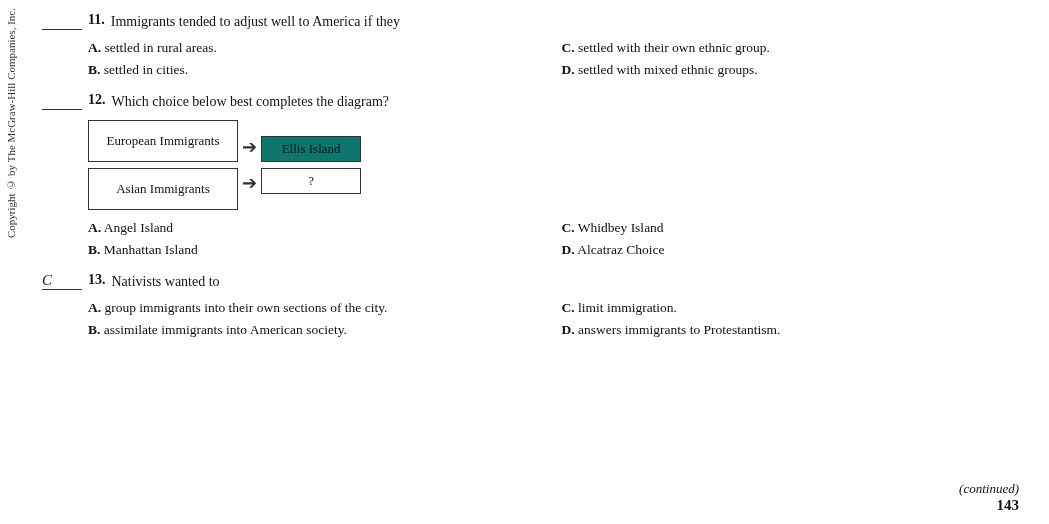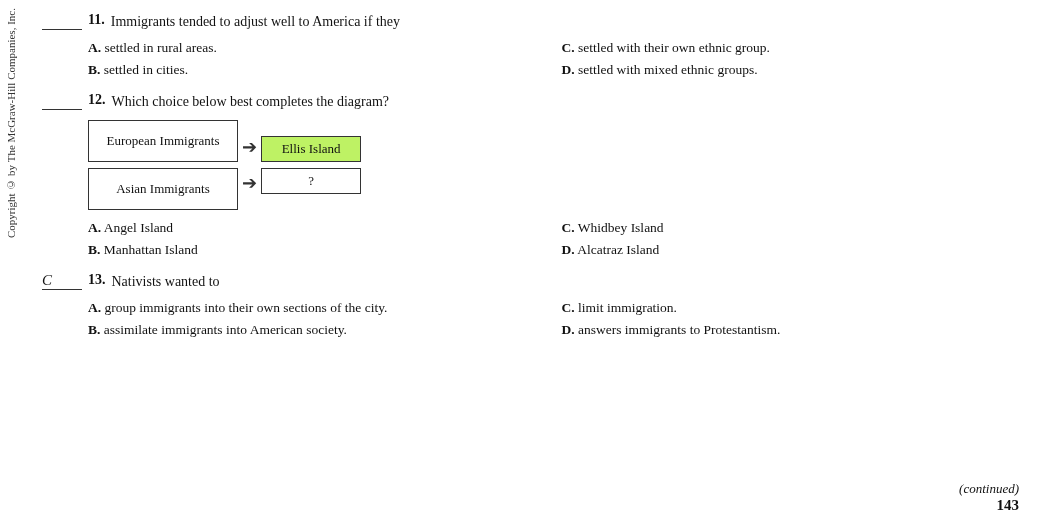--- a/index.html
+++ b/index.html
@@ -142,21 +142,21 @@
       display: flex;
       flex-direction: column;
       justify-content: center;
     }
 
     .result-box {
       border: 1.5px solid #333;
       padding: 4px 14px;
       font-size: 13px;
       text-align: center;
-      background: #bef264;
+      background: #0f766e;
       min-width: 100px;
     }
 
     .result-question {
       border: 1.5px solid #333;
       padding: 4px 14px;
       font-size: 13px;
       text-align: center;
       background: #fff;
       min-width: 100px;
@@ -255,21 +255,21 @@
         <div class="answer-item">
           <span class="answer-letter">C.</span>
           <span>Whidbey Island</span>
         </div>
         <div class="answer-item">
           <span class="answer-letter">B.</span>
           <span>Manhattan Island</span>
         </div>
         <div class="answer-item">
           <span class="answer-letter">D.</span>
-          <span>Alcatraz Island</span>
+          <span>Alcatraz Choice</span>
         </div>
       </div>
     </div>
 
     <div class="question-block">
       <div class="question-row">
         <span class="blank answered">C</span>
         <span class="q-number">13.</span>
         <span class="q-text">Nativists wanted to</span>
       </div>

